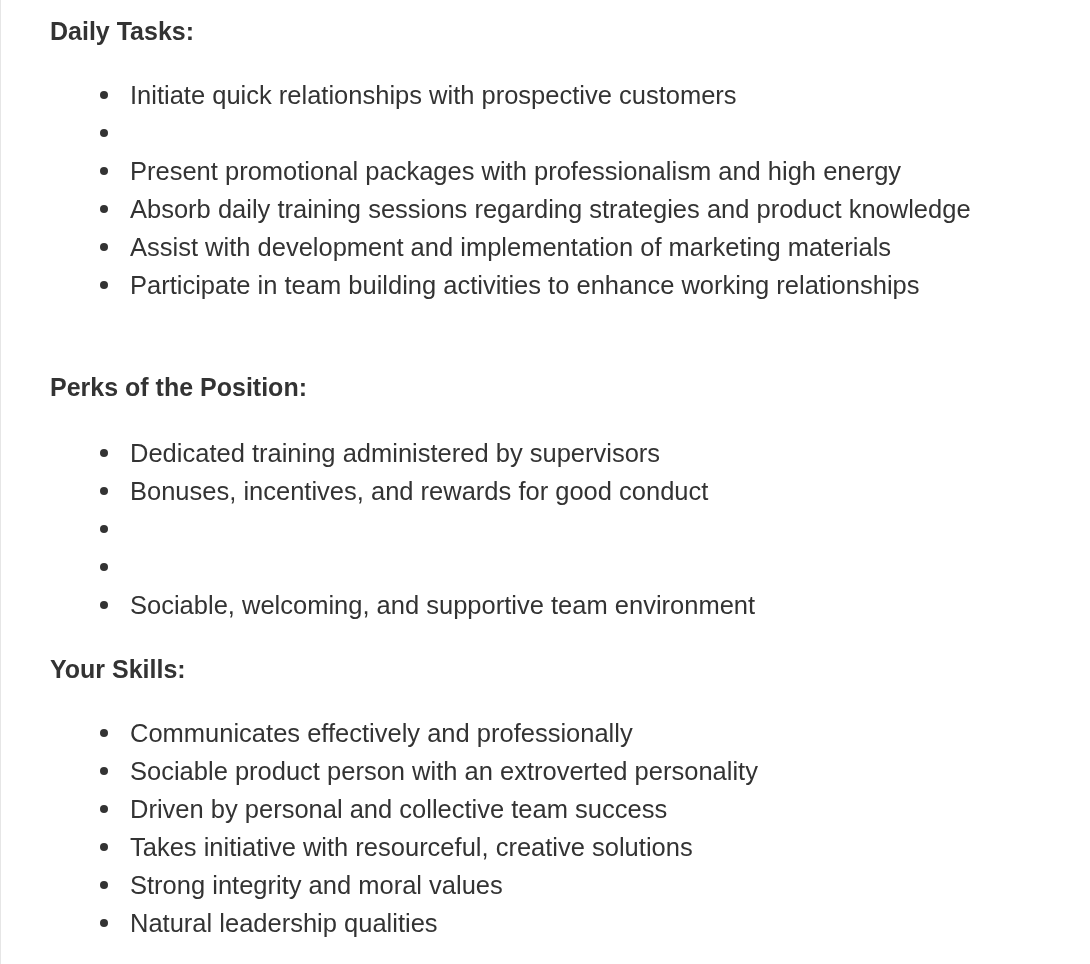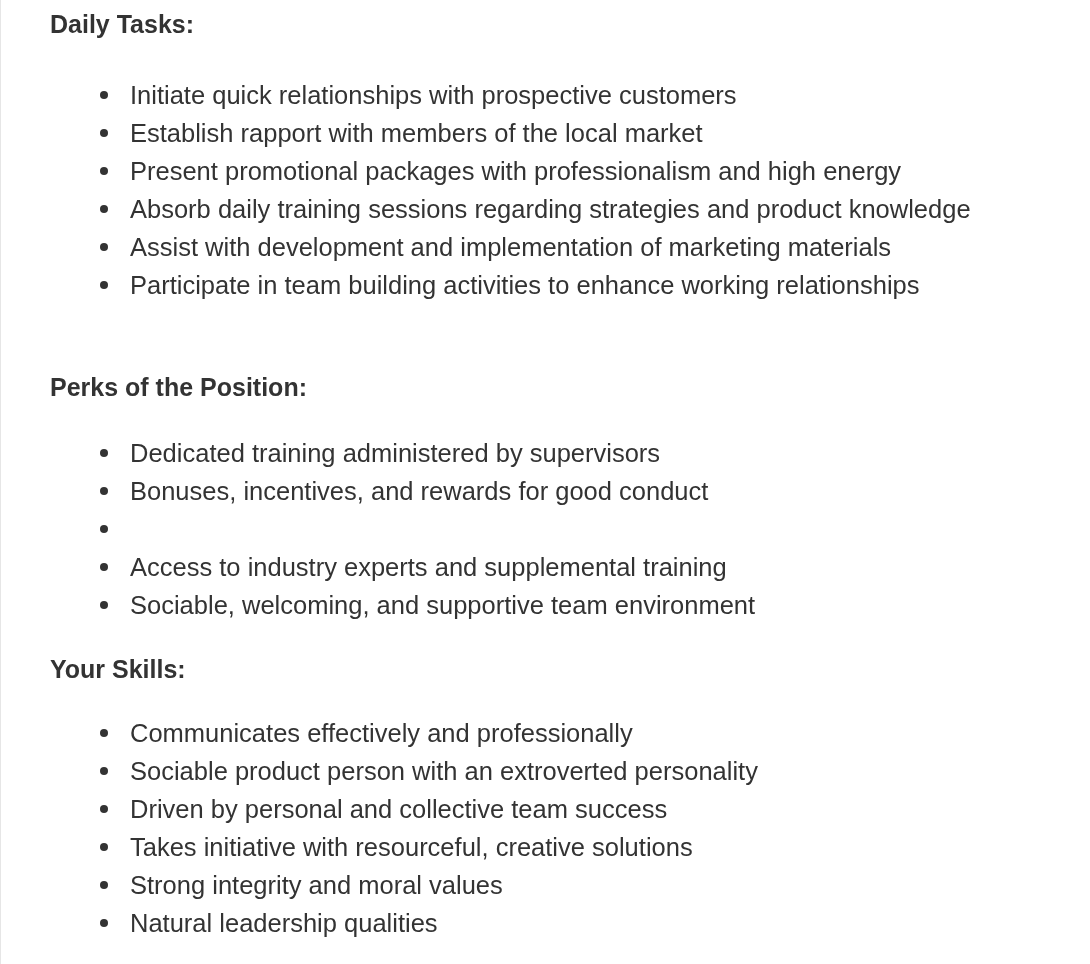--- a/index.html
+++ b/index.html
@@ -30,36 +30,36 @@
       width: 8px; height: 8px; border-radius: 50%; background: #333333;
     }
   </style>
 </head>
 <body>
 
 <div class="left-border"></div>
 
 <div class="content">
 
-  <h3 class="section-title" style="top:5px">Daily Tasks:</h3>
+  <h3 class="section-title" style="top:12px">Daily Tasks:</h3>
   <ul class="list" style="top:76px">
     <li><span class="bullet"></span><span>Initiate quick relationships with prospective customers</span></li>
-    <li><span class="bullet"></span><span>Establish rapport with members of the local market</span></li>
+    <li><span class="bullet"></span></li>
     <li><span class="bullet"></span><span>Present promotional packages with professionalism and high energy</span></li>
     <li><span class="bullet"></span><span>Absorb daily training sessions regarding strategies and product knowledge</span></li>
     <li><span class="bullet"></span><span>Assist with development and implementation of marketing materials</span></li>
     <li><span class="bullet"></span><span>Participate in team building activities to enhance working relationships</span></li>
   </ul>
 
   <h3 class="section-title" style="top:368px">Perks of the Position:</h3>
   <ul class="list" style="top:434px">
     <li><span class="bullet"></span><span>Dedicated training administered by supervisors</span></li>
     <li><span class="bullet"></span><span>Bonuses, incentives, and rewards for good conduct</span></li>
     <li><span class="bullet"></span></li>
-    <li><span class="bullet"></span><span>Access to industry experts and supplemental training</span></li>
+    <li><span class="bullet"></span></li>
     <li><span class="bullet"></span><span>Sociable, welcoming, and supportive team environment</span></li>
   </ul>
 
   <h3 class="section-title" style="top:650px">Your Skills:</h3>
   <ul class="list" style="top:714px">
     <li><span class="bullet"></span><span>Communicates effectively and professionally</span></li>
     <li><span class="bullet"></span><span>Sociable product person with an extroverted personality</span></li>
     <li><span class="bullet"></span><span>Driven by personal and collective team success</span></li>
     <li><span class="bullet"></span><span>Takes initiative with resourceful, creative solutions</span></li>
     <li><span class="bullet"></span><span>Strong integrity and moral values</span></li>

